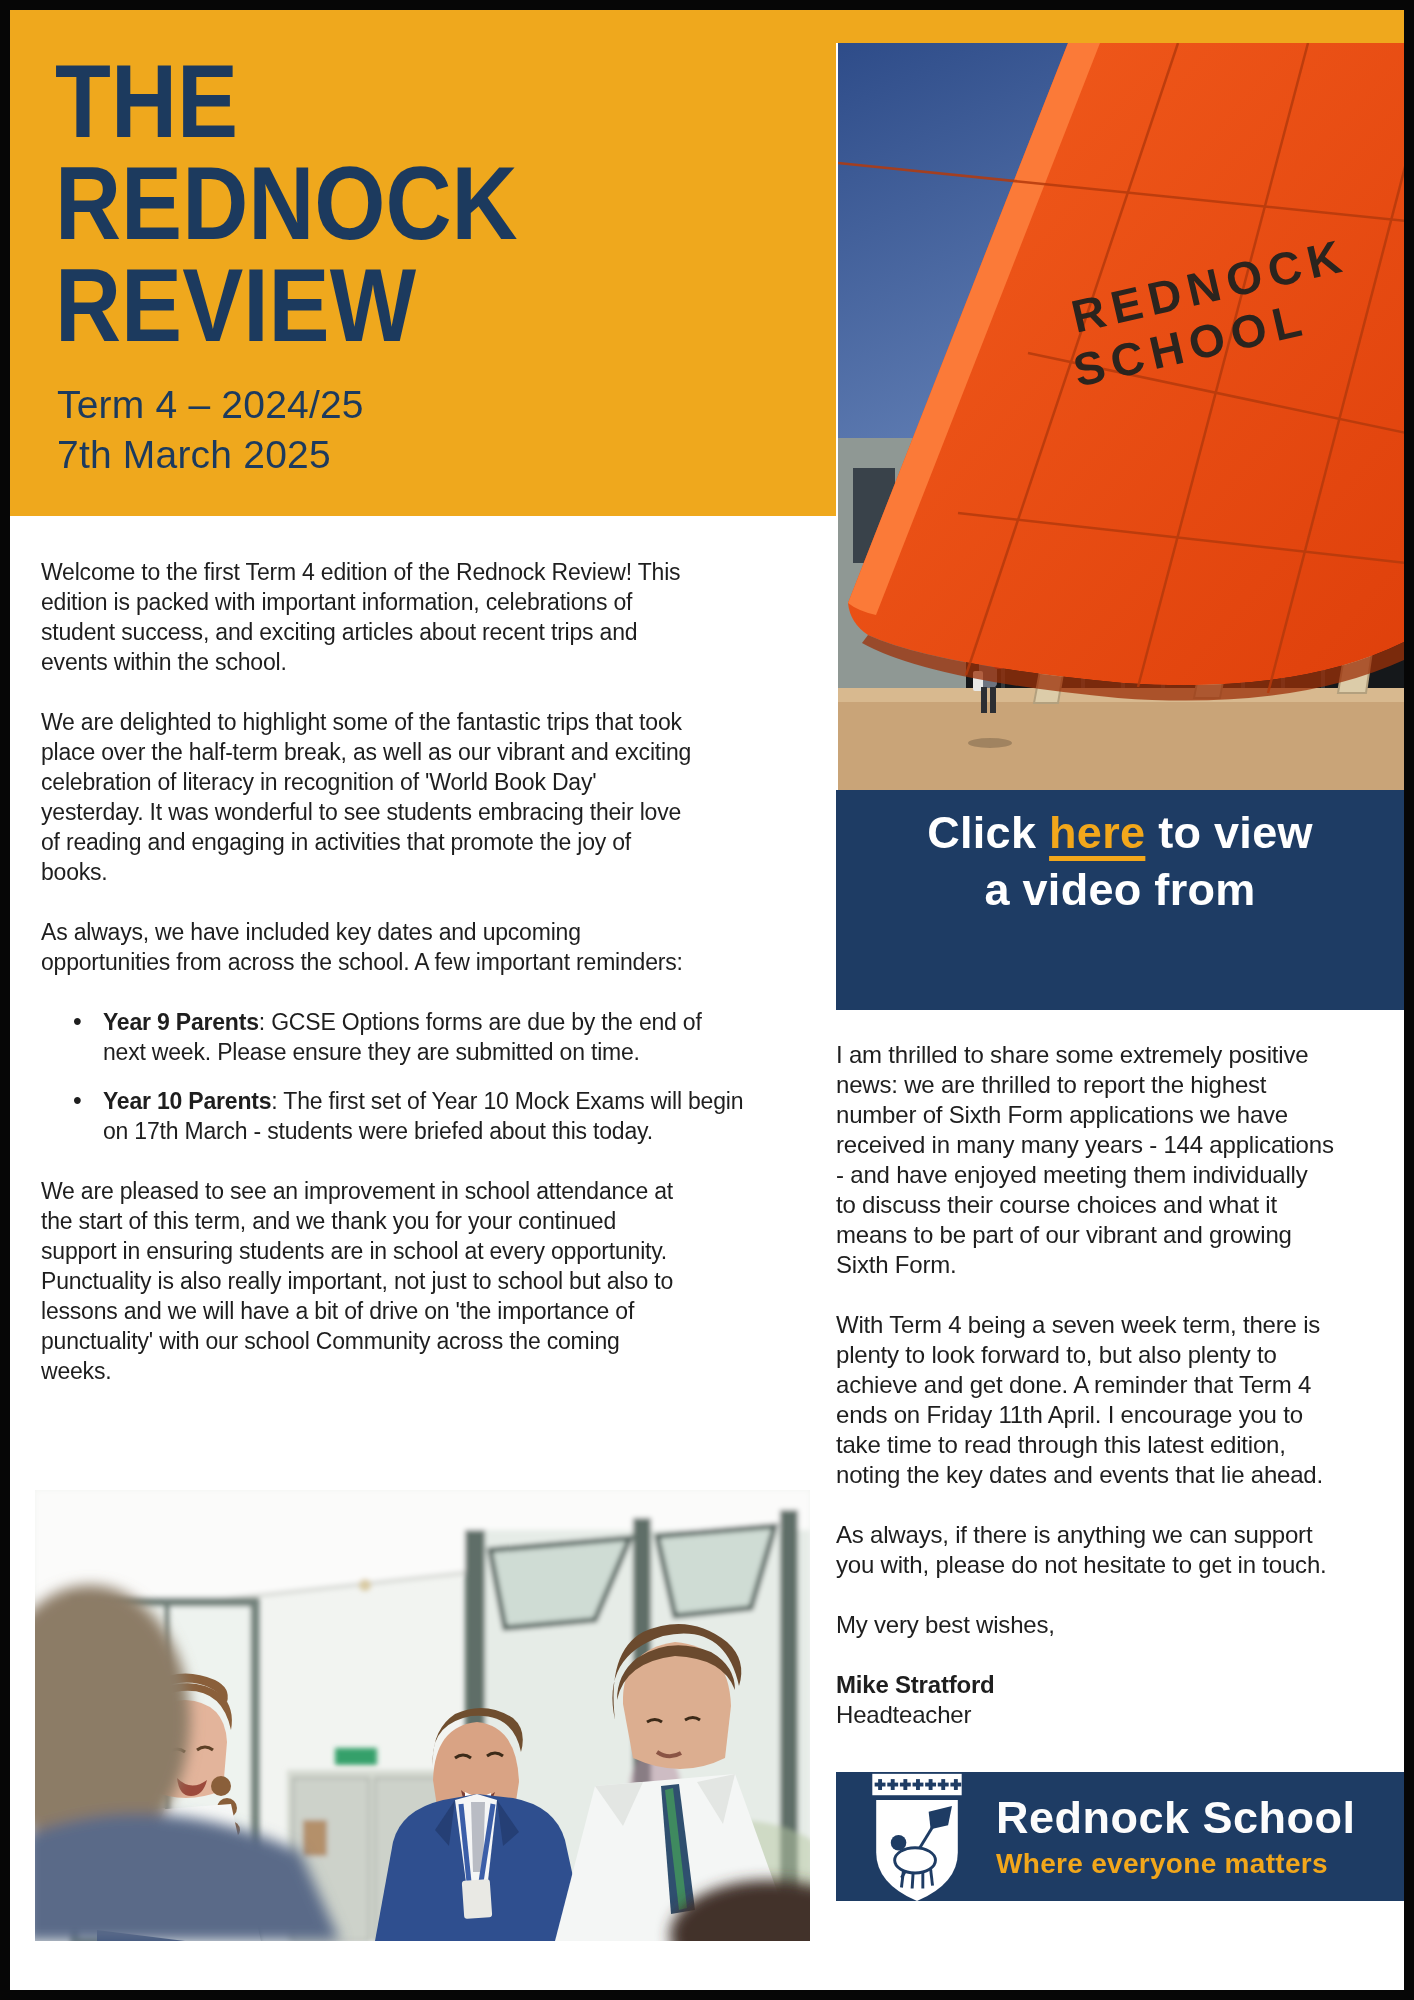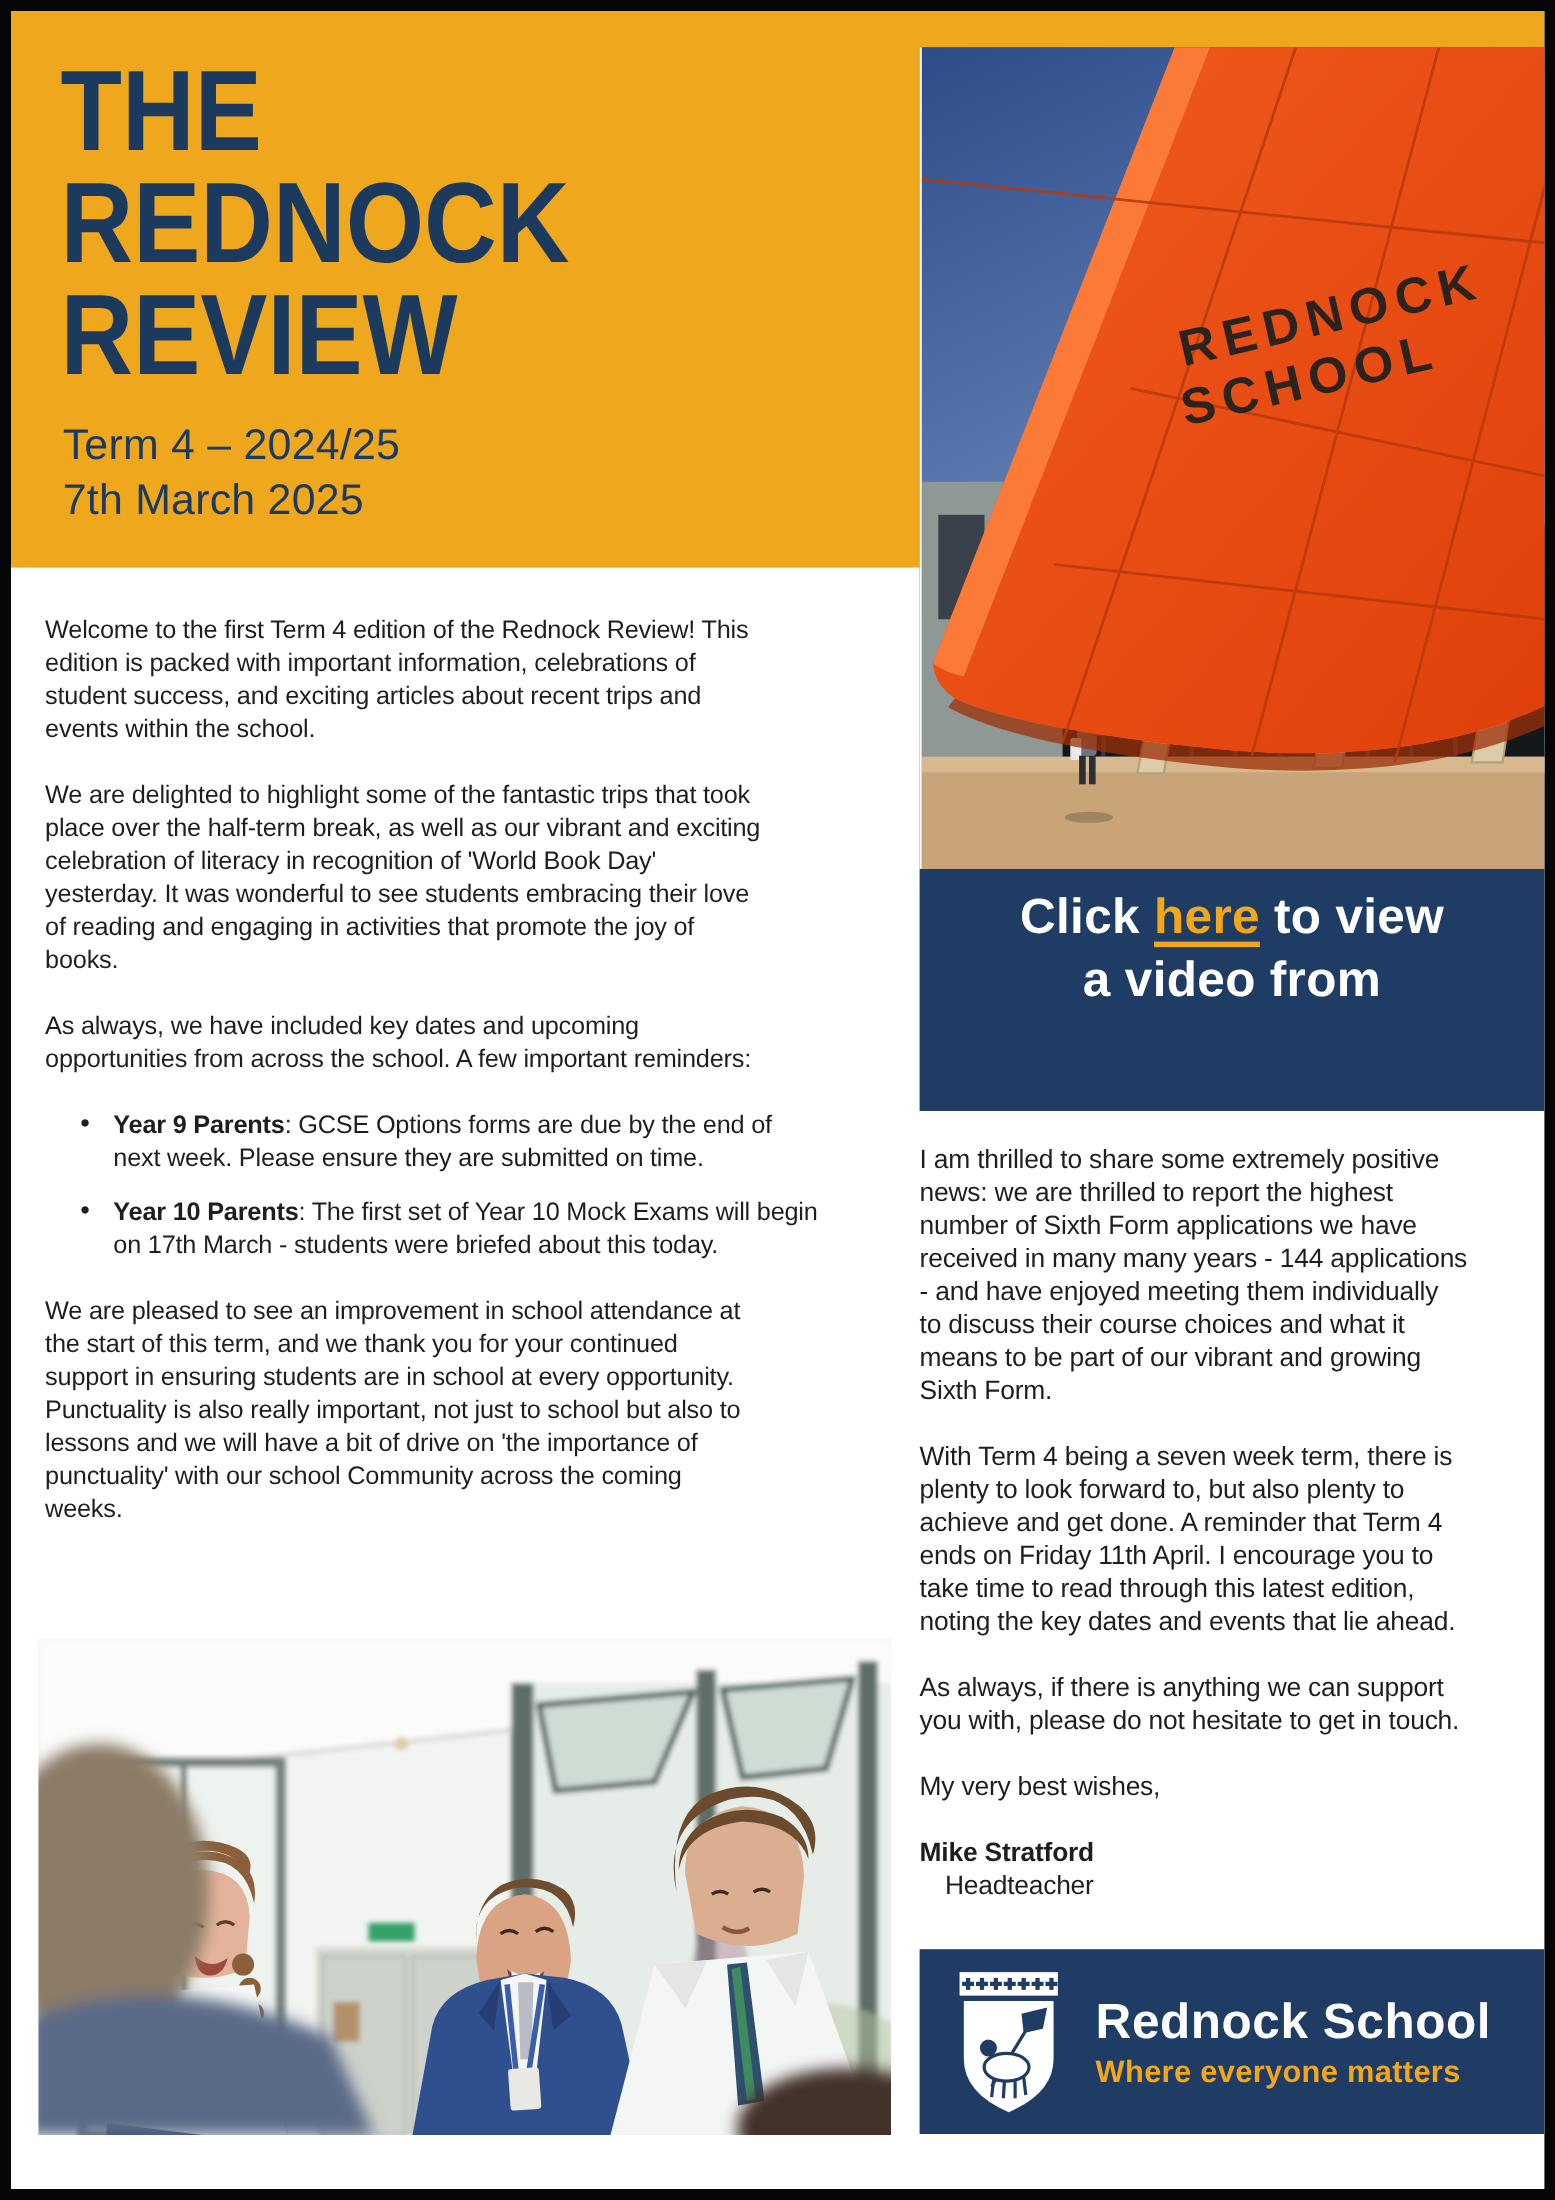--- a/index.html
+++ b/index.html
@@ -44,21 +44,21 @@
   .right-col{
     position:absolute;left:826px;top:1030px;width:572px;
     font-size:24px;line-height:30px;color:#1e1e1e;letter-spacing:-.2px;
   }
   .right-col p{margin:0 0 30px 0;}
   .lines{white-space:pre-line;}
   .sig-name{font-weight:700;}
   .closing{margin-top:0;}
   
   .footer-banner{
-    position:absolute;left:826px;top:1762px;width:568px;height:168px;
+    position:absolute;left:826px;top:1762px;width:568px;height:129px;
     background:#1E3C64;display:flex;align-items:center;
     padding-left:22px;box-sizing:border-box;
   }
   .crest{width:118px;height:136px;flex:0 0 auto;}
   .footer-text{margin-left:20px;}
   .school-name{color:#fcfcfc;font-size:45px;font-weight:700;letter-spacing:.5px;line-height:50px;}
   .school-tagline{color:#F2A71B;font-size:28px;font-weight:700;margin-top:5px;letter-spacing:.3px;}
   
   .letter{
     position:absolute;left:31px;top:547px;width:780px;
@@ -184,21 +184,21 @@
 Sixth Form.</p>
     <p class="lines">With Term 4 being a seven week term, there is
 plenty to look forward to, but also plenty to
 achieve and get done. A reminder that Term 4
 ends on Friday 11th April. I encourage you to
 take time to read through this latest edition,
 noting the key dates and events that lie ahead.</p>
     <p class="lines">As always, if there is anything we can support
 you with, please do not hesitate to get in touch.</p>
     <p class="closing">My very best wishes,</p>
-    <p><span class="sig-name lines">Mike Stratford</span><span class="lines" style="display:block;margin-left:23px;">Headteacher</span></p>
+    <p><span class="sig-name lines">Mike Stratford</span><span class="lines" style="display:block;">Headteacher</span></p>
   </div>
 
   <div class="footer-banner">
     <svg class="crest" viewBox="0 0 120 140">
       <defs>
         <g id="cr" fill="#1E3C64">
           <rect x="-2.5" y="-7" width="5" height="14"></rect>
           <rect x="-7" y="-2.5" width="14" height="5"></rect>
         </g>
       </defs>

